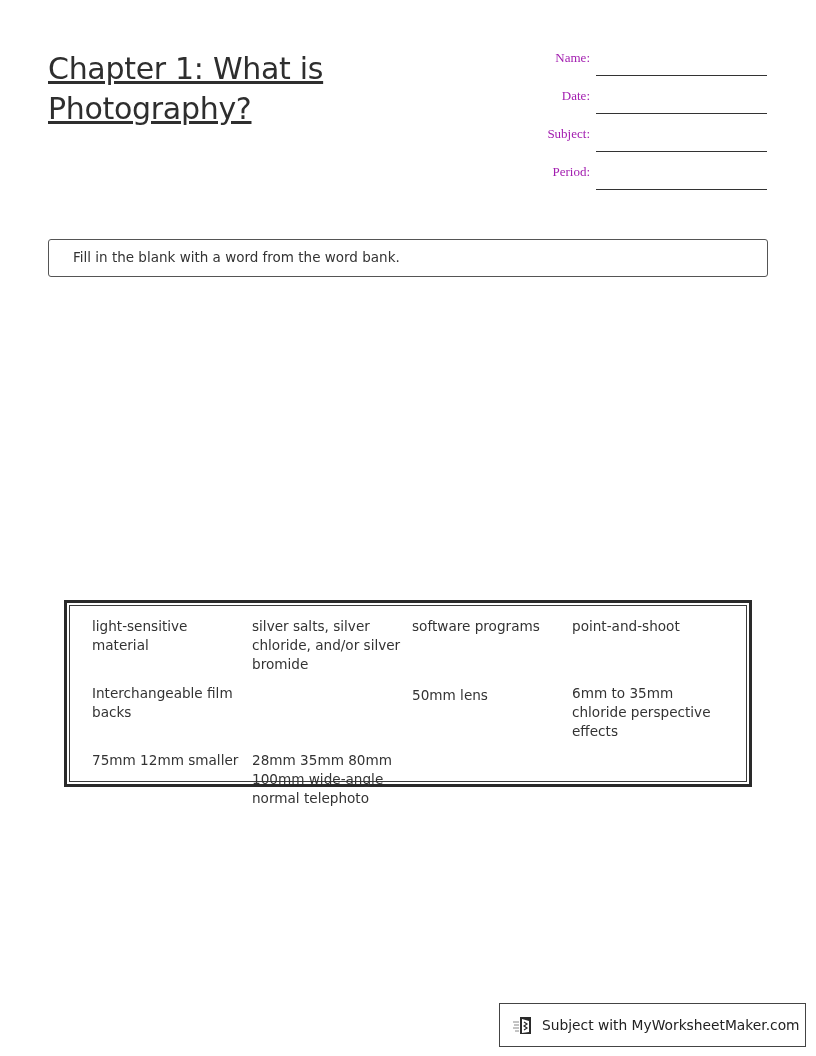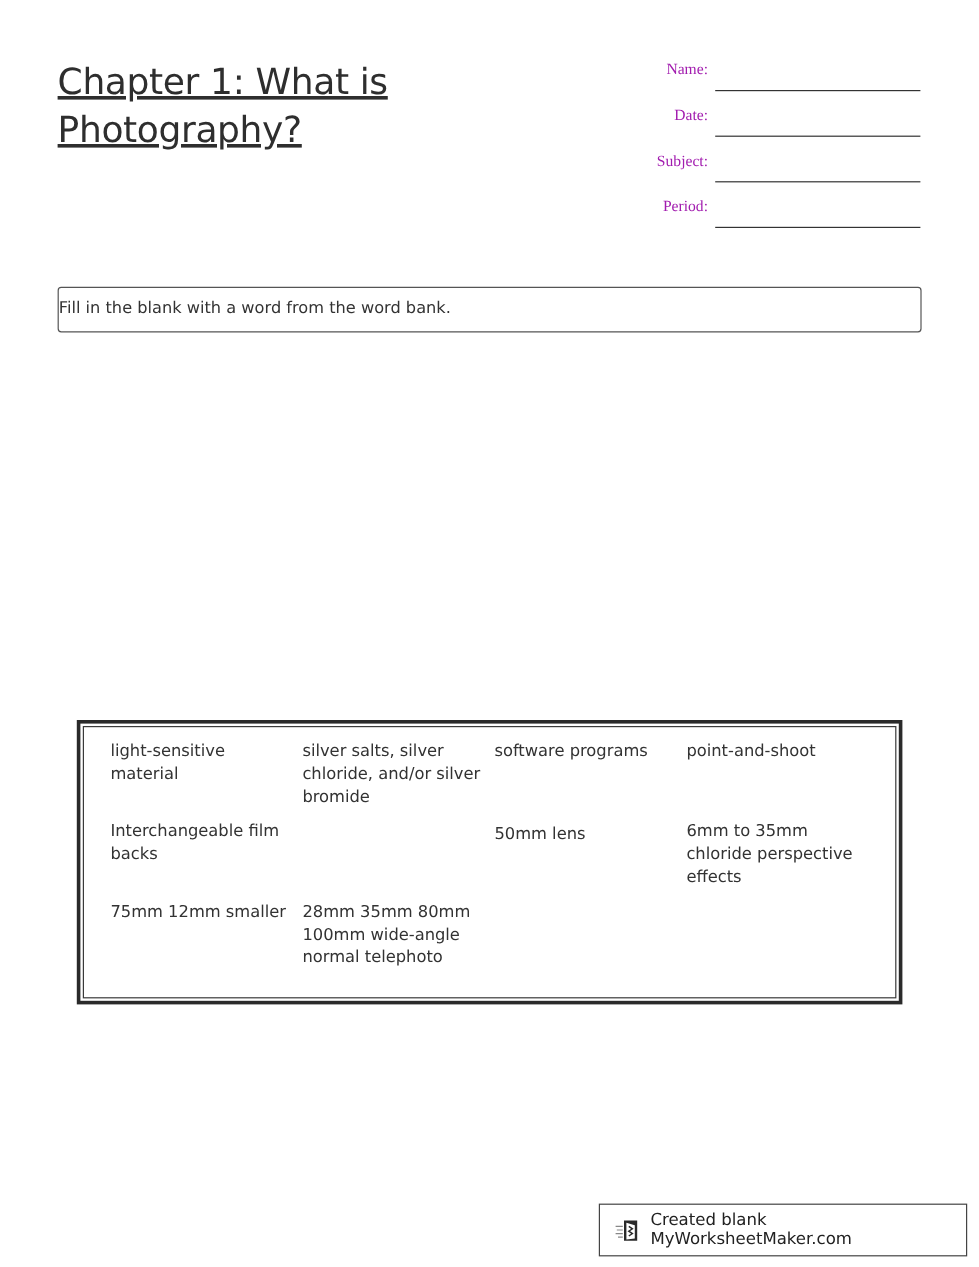--- a/index.html
+++ b/index.html
@@ -21,26 +21,26 @@
       font-size: 13px; color: #a21caf; white-space: nowrap;
     }
     .field-line {
       position: absolute; left: 96px; width: 171px; top: 25px;
       border-bottom: 1.5px solid #333; height: 1px;
     }
 
     .instructions {
       position: absolute; left: 48px; top: 239px; width: 720px; height: 38px;
       border: 1.5px solid #555; border-radius: 3px;
-      padding: 9px 0; font-size: 13.5px; color: #333;
+      padding: 9px 24px; font-size: 13.5px; color: #333;
       font-family: "DejaVu Sans", sans-serif;
     }
 
     .word-bank {
-      position: absolute; left: 64px; top: 600px; width: 688px; height: 237px;
+      position: absolute; left: 64px; top: 600px; width: 688px; height: 187px;
       border: 3px solid #2a2a2a;
       padding: 2px;
     }
     .word-bank-inner {
       width: 100%; height: 100%;
       border: 1.5px solid #3a3a3a;
       position: relative;
     }
     .wb-cell {
       position: absolute; width: 150px;
@@ -104,14 +104,14 @@
 <div class="footer">
   <svg width="22" height="22" viewBox="0 0 22 22">
     <line x1="1" y1="8" x2="7" y2="8" stroke="#888" stroke-width="1"></line>
     <line x1="2" y1="11" x2="7" y2="11" stroke="#888" stroke-width="1"></line>
     <line x1="1" y1="14" x2="7" y2="14" stroke="#888" stroke-width="1"></line>
     <line x1="3" y1="17" x2="7" y2="17" stroke="#888" stroke-width="1"></line>
     <path d="M8 3 L19 3 L19 20 L8 20 Z" fill="#2a2a2a"></path>
     <path d="M10 5 L17 7 L17 18 L10 19 Z" fill="#ffffff"></path>
     <path d="M12 8 L15 10 L12 12 L15 14 L12 16" fill="none" stroke="#2a2a2a" stroke-width="1.2"></path>
   </svg>
-  <span>Created blank MyWorksheetMaker.com</span>
+  <span>Subject with MyWorksheetMaker.com</span>
 </div>
 
 </body></html>

